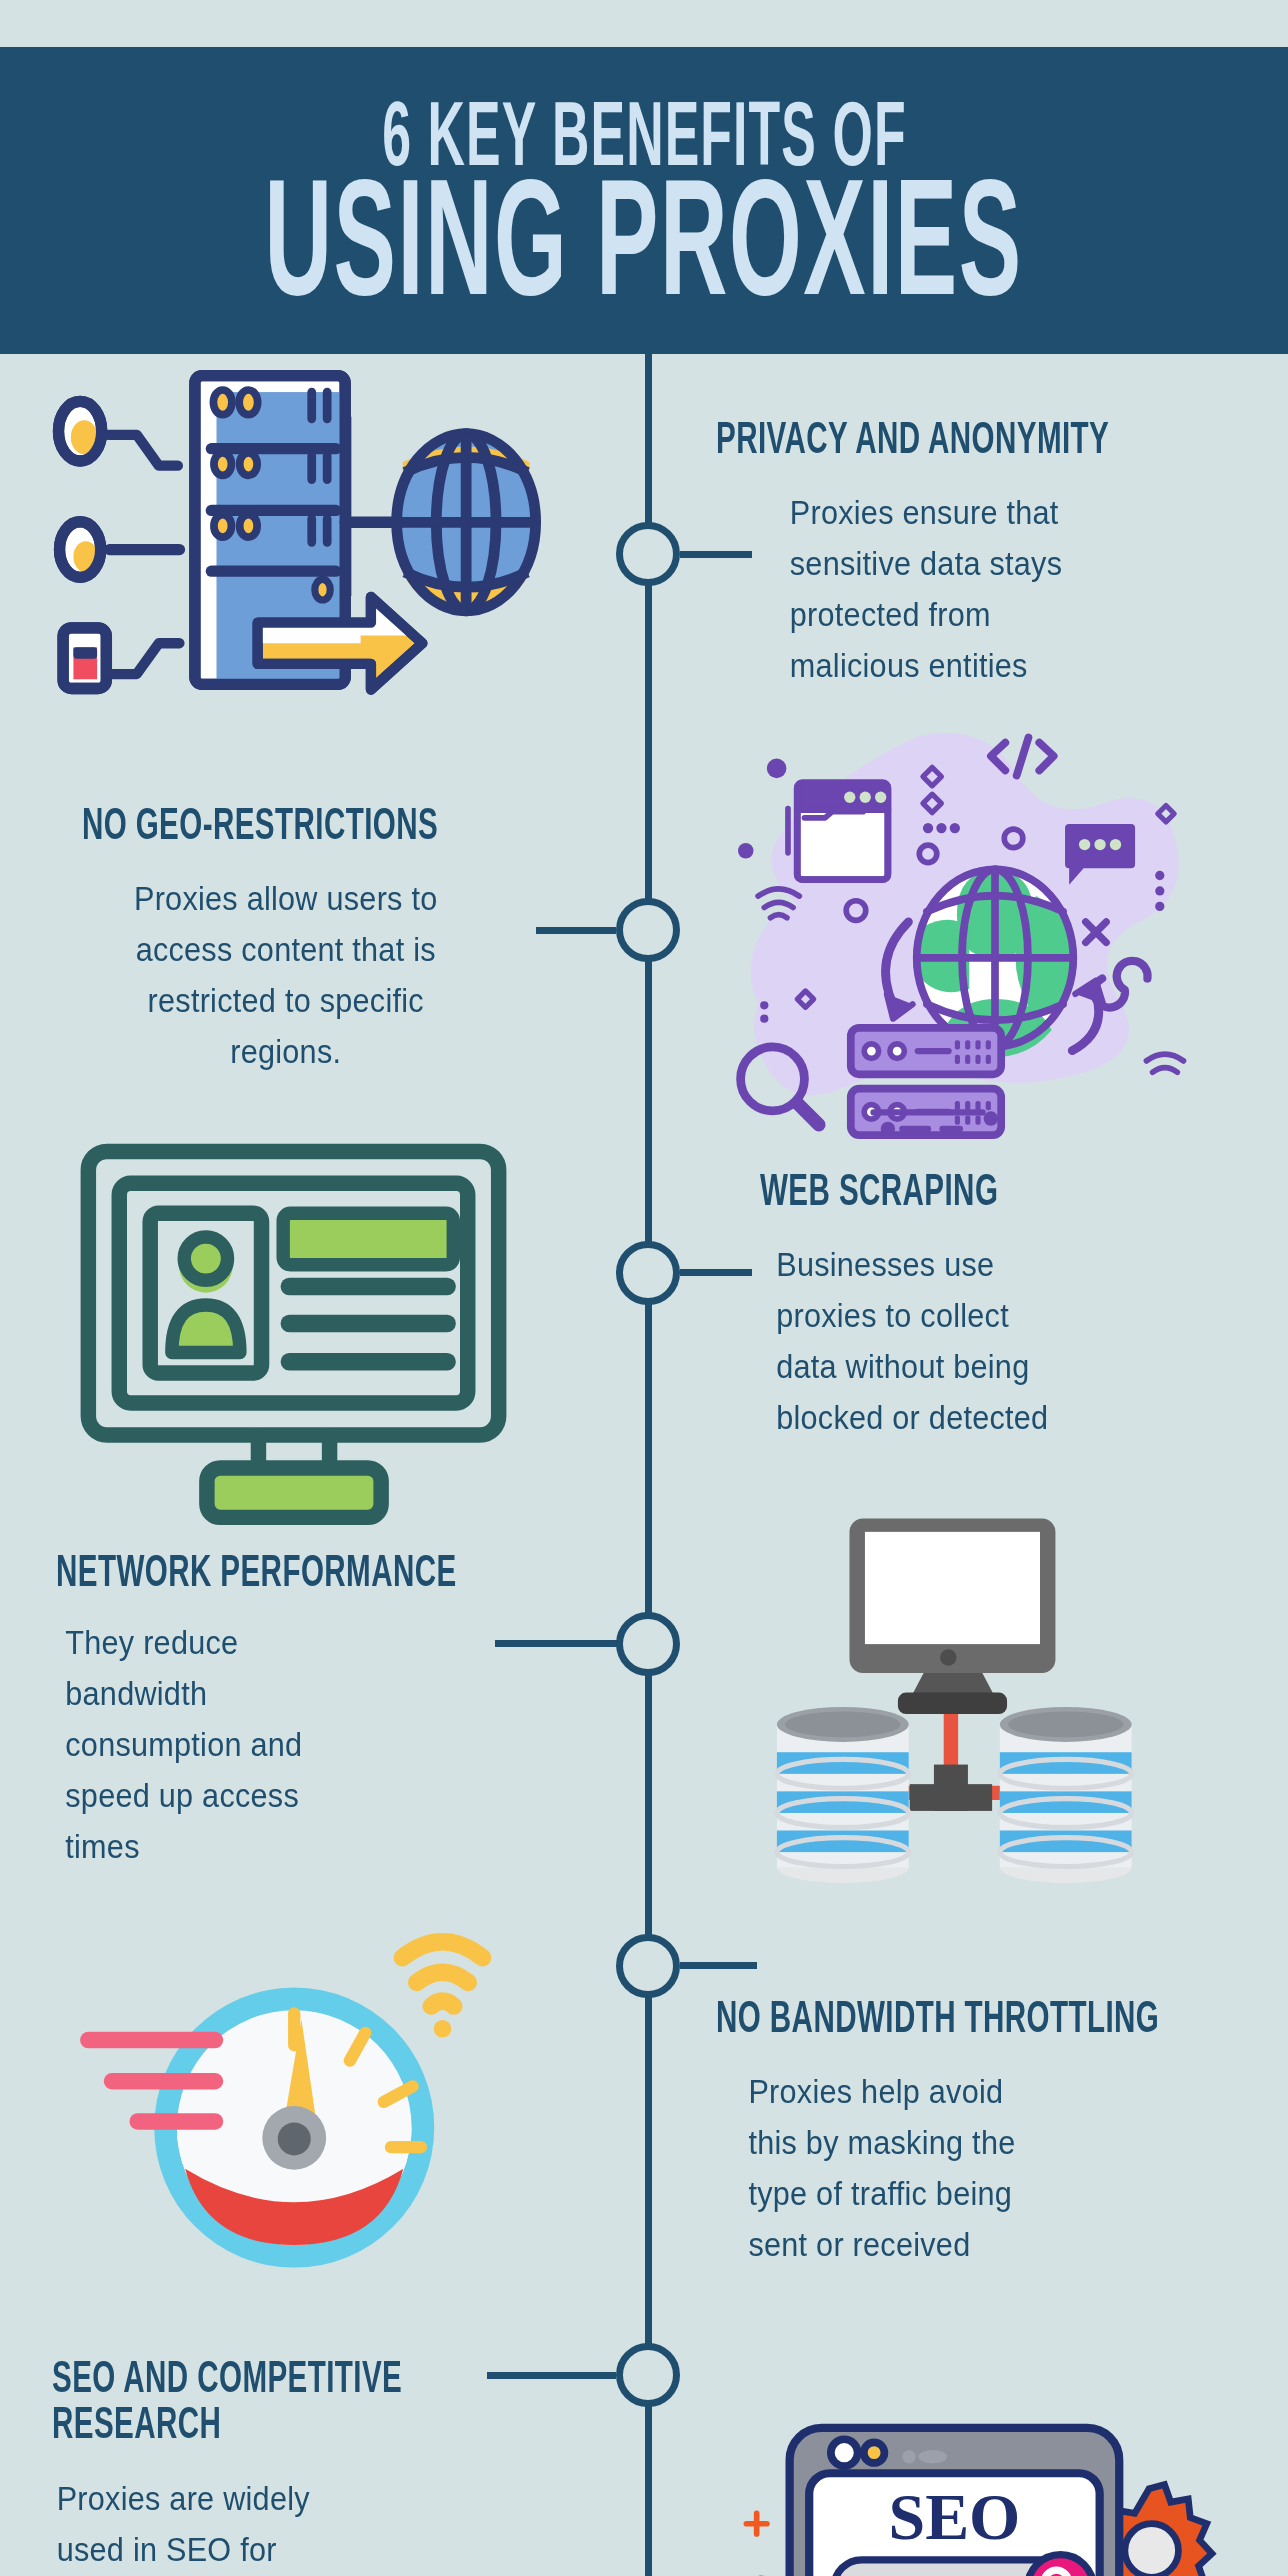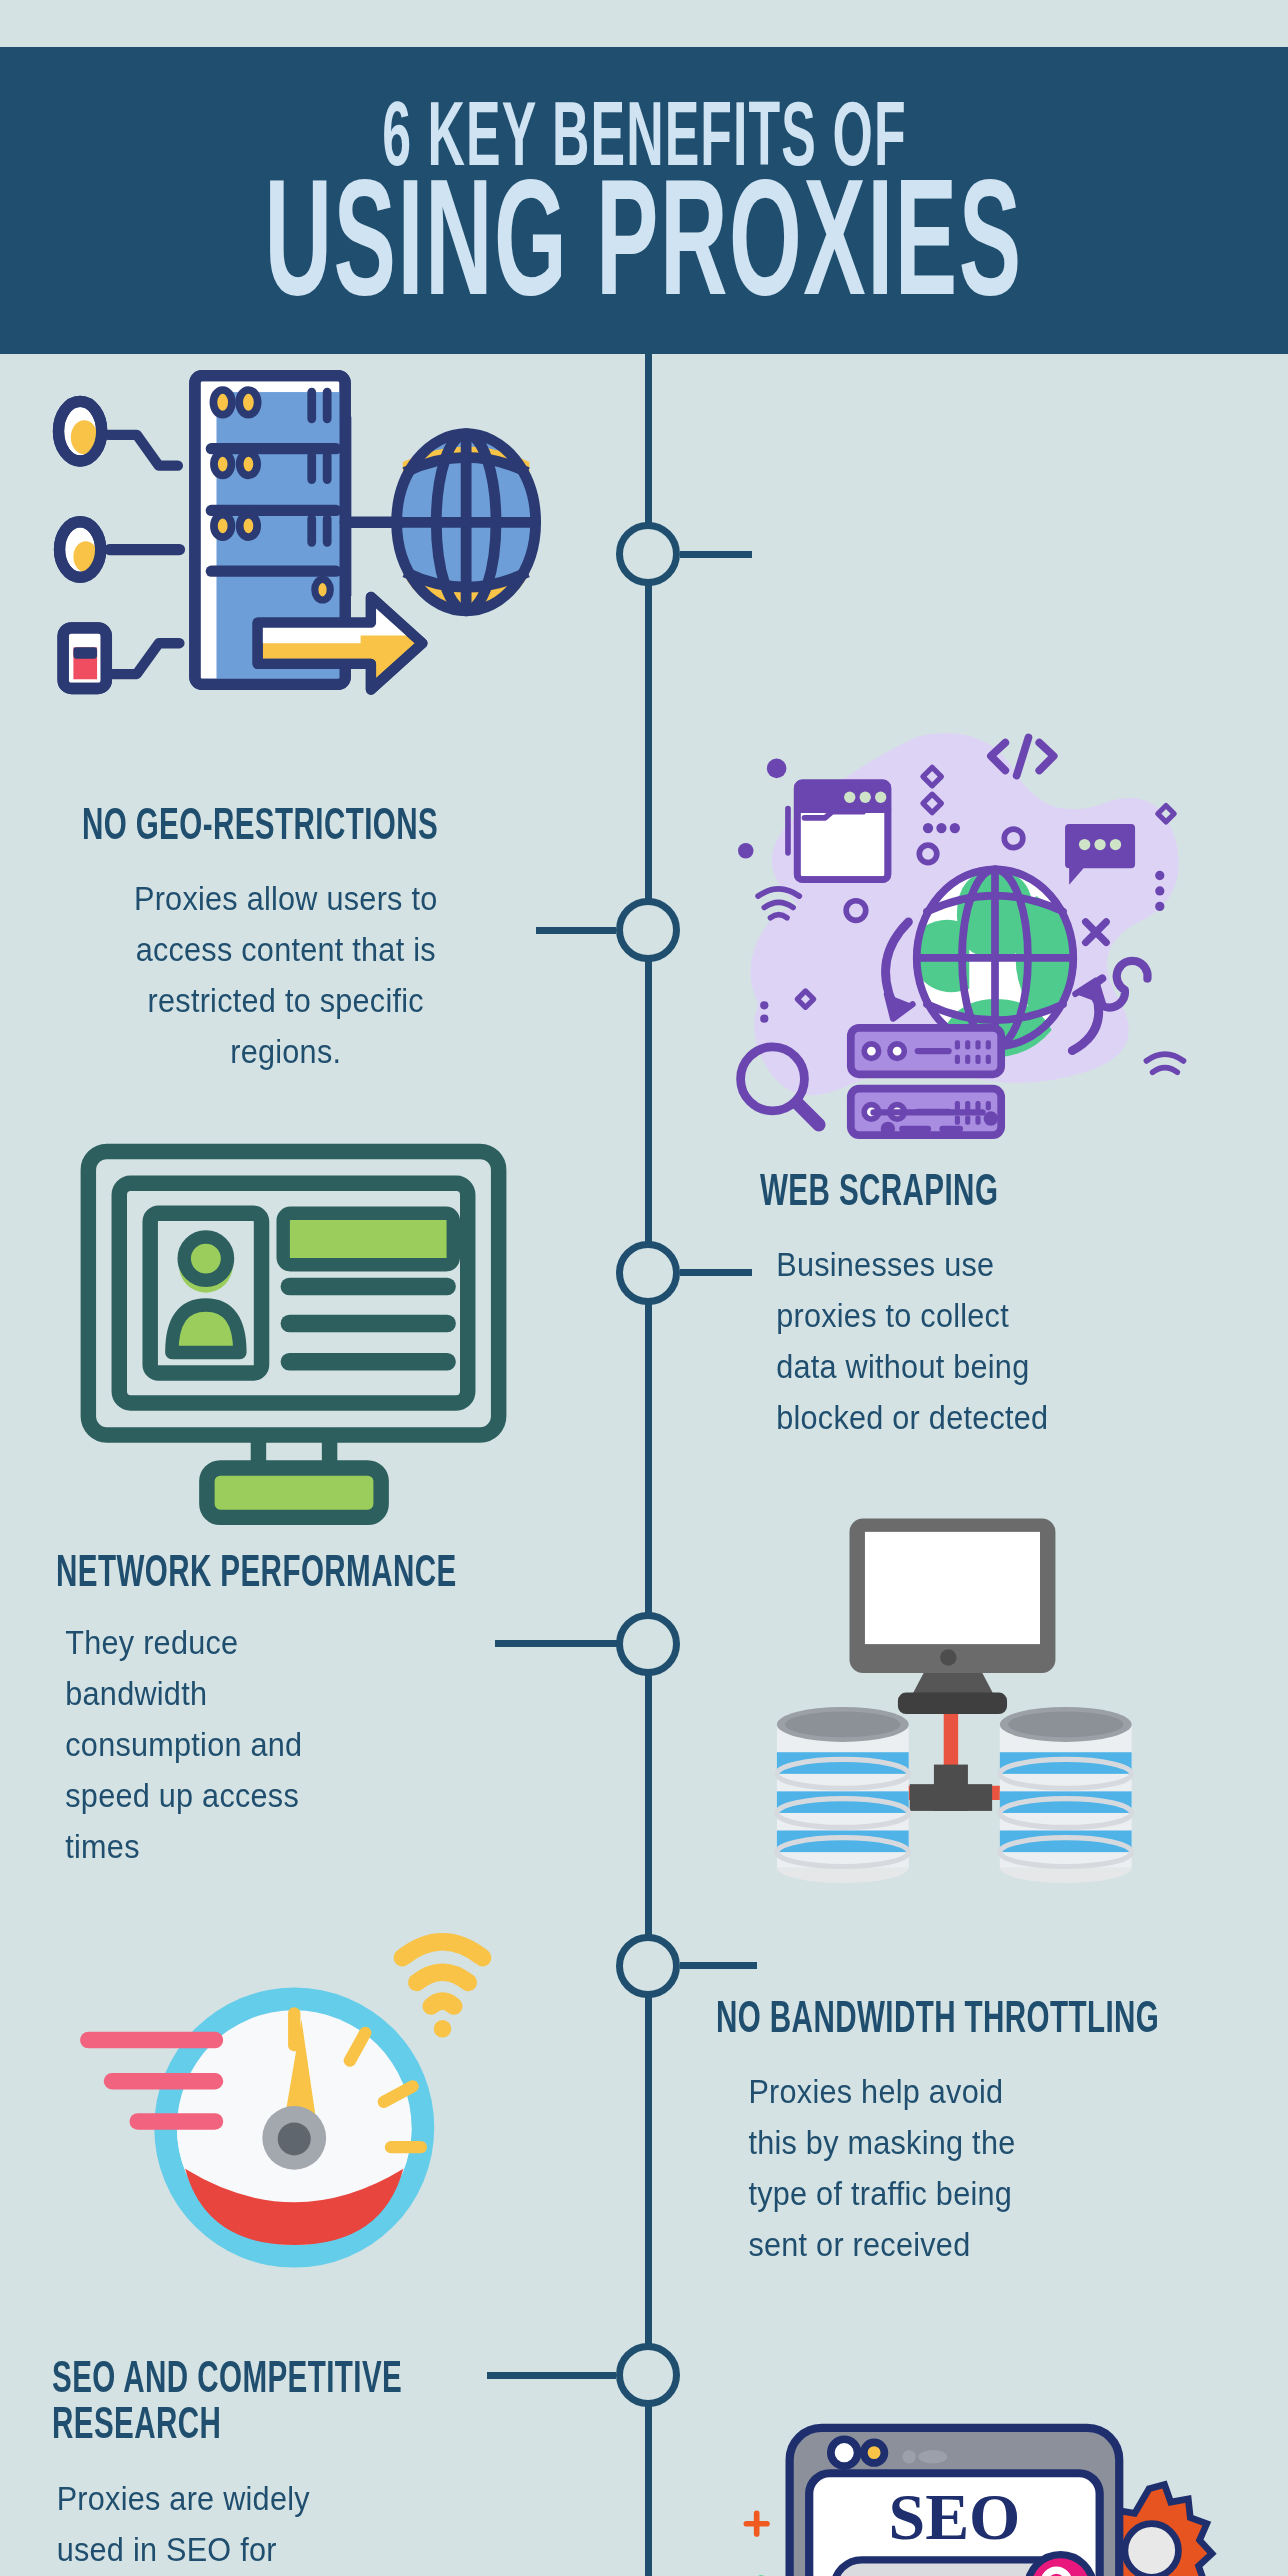--- a/index.html
+++ b/index.html
@@ -184,20 +184,27 @@
       <line x1="610" y1="325" x2="718" y2="325" stroke="#2b3a73" stroke-width="22" stroke-linecap="round"></line>
 
       <g>
         <path d="M440 520 L660 520 L660 470 L760 560 L660 650 L660 600 L440 600 Z" fill="#f8c347" stroke="#2b3a73" stroke-width="20" stroke-linejoin="round"></path>
         <path d="M440 520 L660 520 L660 470 L742 545 L640 545 L640 560 L440 560 Z" fill="#ffffff" stroke="none"></path>
         <path d="M440 520 L660 520 L660 470 L760 560 L660 650 L660 600 L440 600 Z" fill="none" stroke="#2b3a73" stroke-width="20" stroke-linejoin="round"></path>
       </g>
     </svg>
   </div>
 
+  <div class="block" style="left:716px; top:415px; width:536px;">
+    <div class="blk-title">PRIVACY AND ANONYMITY</div>
+    <div class="blk-body" style="margin-top:34px; padding-left:82px;">Proxies ensure that
+sensitive data stays
+protected from
+malicious entities</div>
+  </div>
 
   <div class="block" style="left:54px; top:801px; width:515px;text-align:center;">
     <div class="blk-title">NO GEO-RESTRICTIONS</div>
     <div class="blk-body" style="margin-top:34px;">Proxies allow users to
 access content that is
 restricted to specific
 regions.</div>
   </div>
 
   <div class="ill" style="left:696px; top:721px;">

